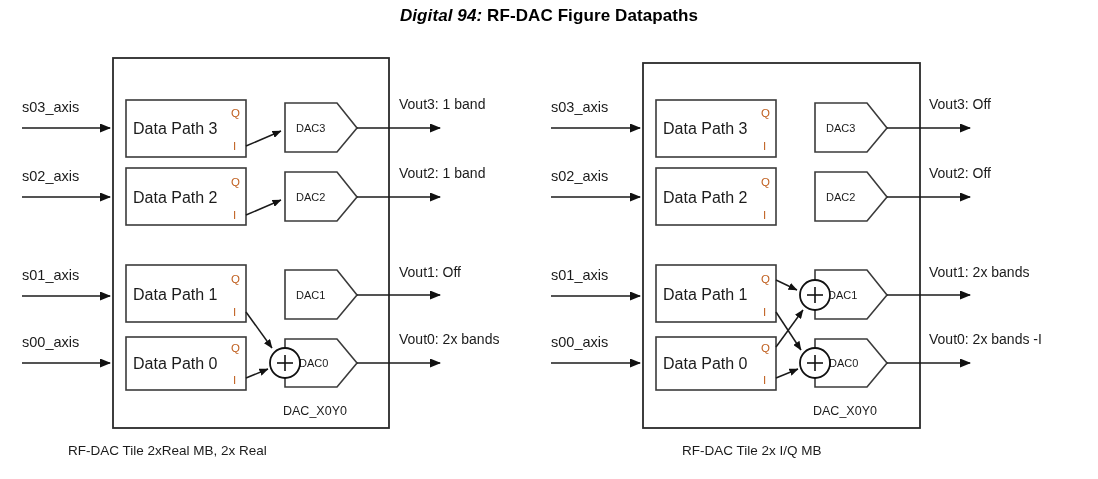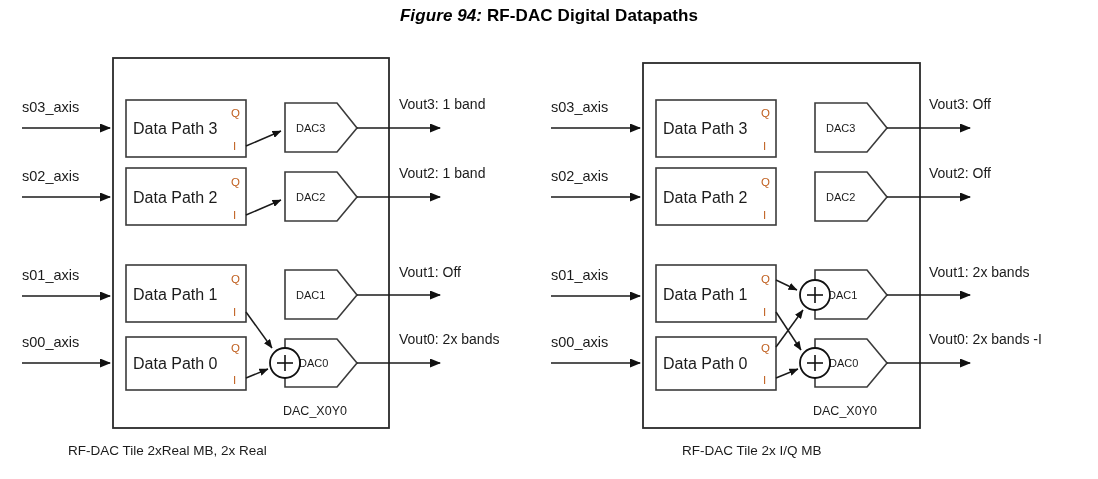--- a/index.html
+++ b/index.html
@@ -31,22 +31,22 @@
   .adder{fill:#ffffff;stroke:#111;stroke-width:1.8;}
   .plus{stroke:#111;stroke-width:1.6;}
   .ah{fill:#111;}
 </style>
 </head>
 <body>
 
 <div id="root">
 
   <div class="figure-title">
-    <span class="fig-num">Figure 94:</span>
-    <span class="fig-name">RF-DAC Digital Datapaths</span>
+    <span class="fig-num">Digital 94:</span>
+    <span class="fig-name">RF-DAC Figure Datapaths</span>
   </div>
 
   <svg width="1098" height="479" viewBox="0 0 1098 479">
     <defs>
       <marker id="ar" markerWidth="11" markerHeight="9" refX="10" refY="4.5" orient="auto" markerUnits="userSpaceOnUse">
         <path d="M0,0 L11,4.5 L0,9 z" class="ah"></path>
       </marker>
       <marker id="ars" markerWidth="9" markerHeight="7.5" refX="8.5" refY="3.75" orient="auto" markerUnits="userSpaceOnUse">
         <path d="M0,0 L9,3.75 L0,7.5 z" class="ah"></path>
       </marker>

